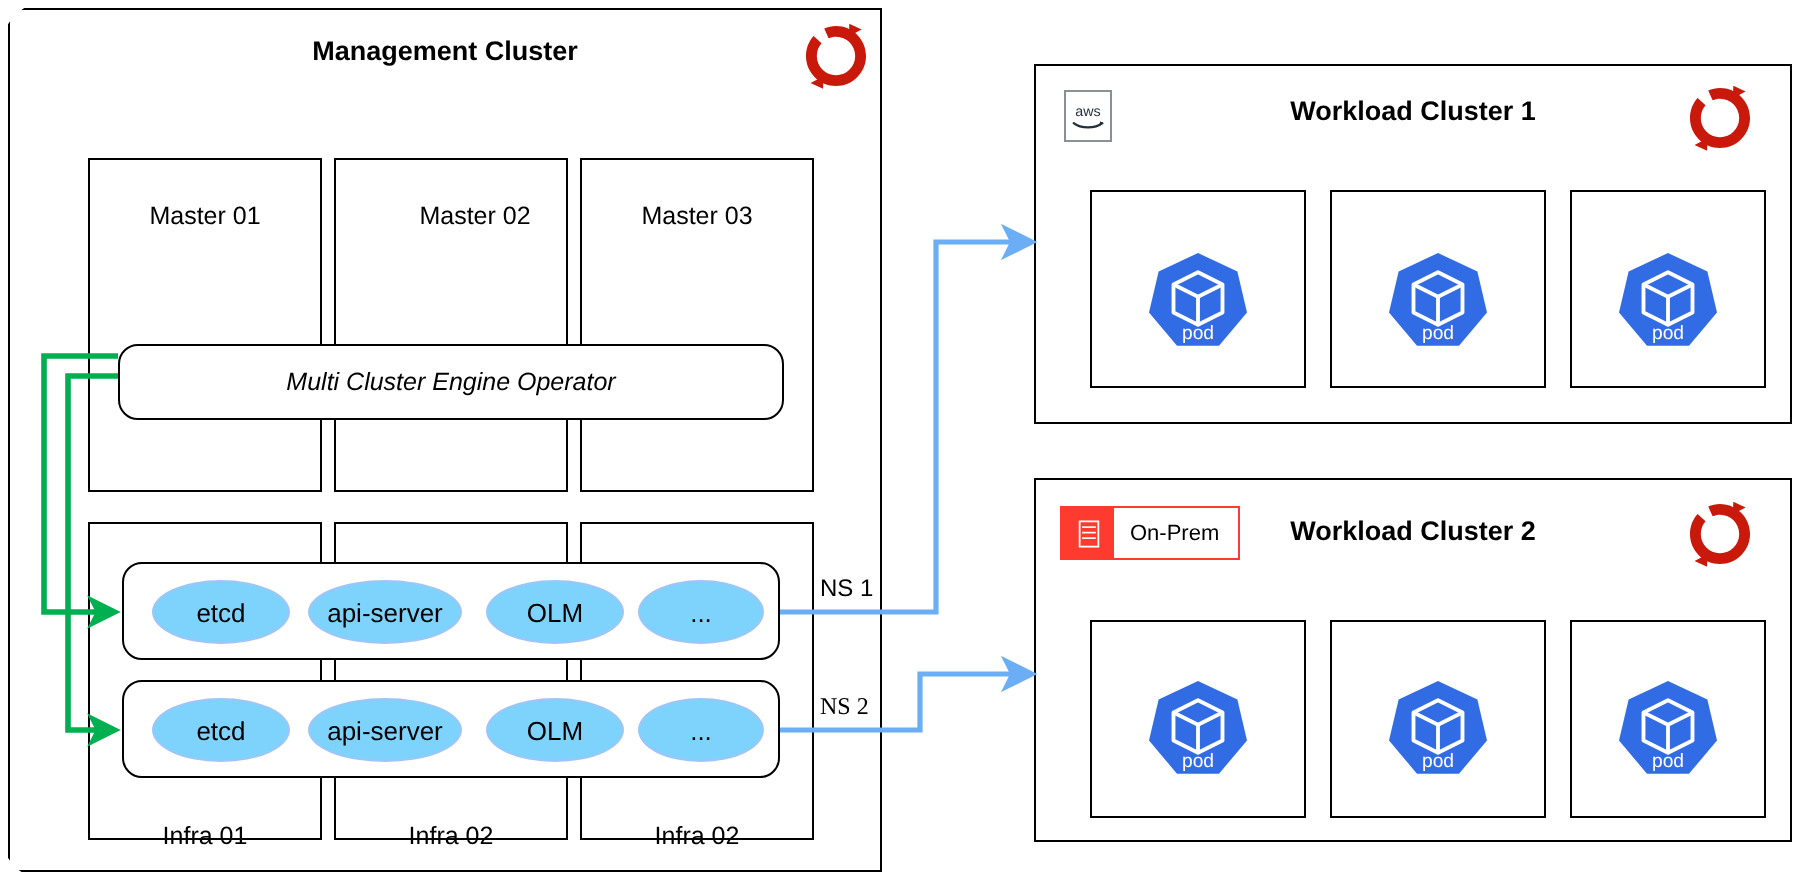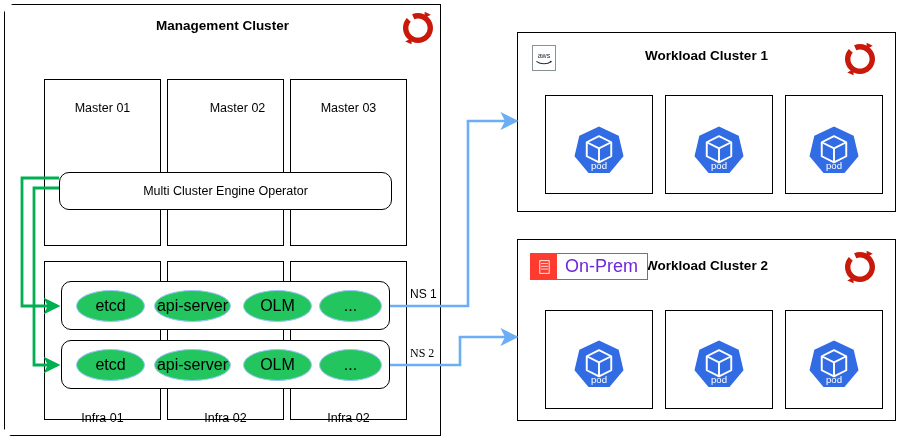--- a/index.html
+++ b/index.html
@@ -59,25 +59,25 @@
     text-align: center;
     top: 50%;
     transform: translateY(-50%);
     left: 0;
   }
   .ellipse {
     position: absolute;
     box-sizing: border-box;
     border: 1.3px solid #9fc5f8;
     border-radius: 50%;
-    background: #22c55e;
+    background: #7dd3fc;
     display: flex;
     align-items: center;
     justify-content: center;
-    font-size: 16px;
+    font-size: 13px;
     color: #000000;
     white-space: nowrap;
   }
   .svg-layer {
     position: absolute;
     left: 0;
     top: 0;
     width: 901px;
     height: 441px;
     pointer-events: none;
@@ -109,22 +109,22 @@
   }
   .onprem-icon-wrap {
     width: 26px;
     height: 100%;
     background: #ff3b30;
     display: flex;
     align-items: center;
     justify-content: center;
   }
   .onprem-text {
-    color: #6d28d9;
-    font-size: 18px;
+    color: #000000;
+    font-size: 11px;
     padding: 0 9px 0 8px;
     white-space: nowrap;
   }
   .pod-icon {
     position: absolute;
     width: 56px;
     height: 56px;
   }
 </style>
 </head>
@@ -152,21 +152,21 @@
 
   <div class="box" style="left:44px; top:79px; width:117px; height:167px;"></div>
   <div class="node-label" style="left:44px; top:89px; width:117px;">Master 01</div>
 
   <div class="box" style="left:167px; top:79px; width:117px; height:167px;"></div>
   <div class="node-label" style="left:167px; top:89px; width:141px;">Master 02</div>
 
   <div class="box" style="left:290px; top:79px; width:117px; height:167px;"></div>
   <div class="node-label" style="left:290px; top:89px; width:117px;">Master 03</div>
 
-  <div class="box rounded" style="left:59px; top:172px; width:333px; height:38px; background:#ffffff;">
+  <div class="box rounded" style="left:59px; top:172px; width:333px; height:38px; background:#ffffff;font-style:italic;">
     <span class="mce-label">Multi Cluster Engine Operator</span>
   </div>
 
   <div class="box" style="left:44px; top:261px; width:117px; height:159px;"></div>
   <div class="node-label" style="left:44px; top:399px; width:117px;">Infra 01</div>
 
   <div class="box" style="left:167px; top:261px; width:117px; height:159px;"></div>
   <div class="node-label" style="left:167px; top:399px; width:117px;">Infra 02</div>
 
   <div class="box" style="left:290px; top:261px; width:117px; height:159px;"></div>

